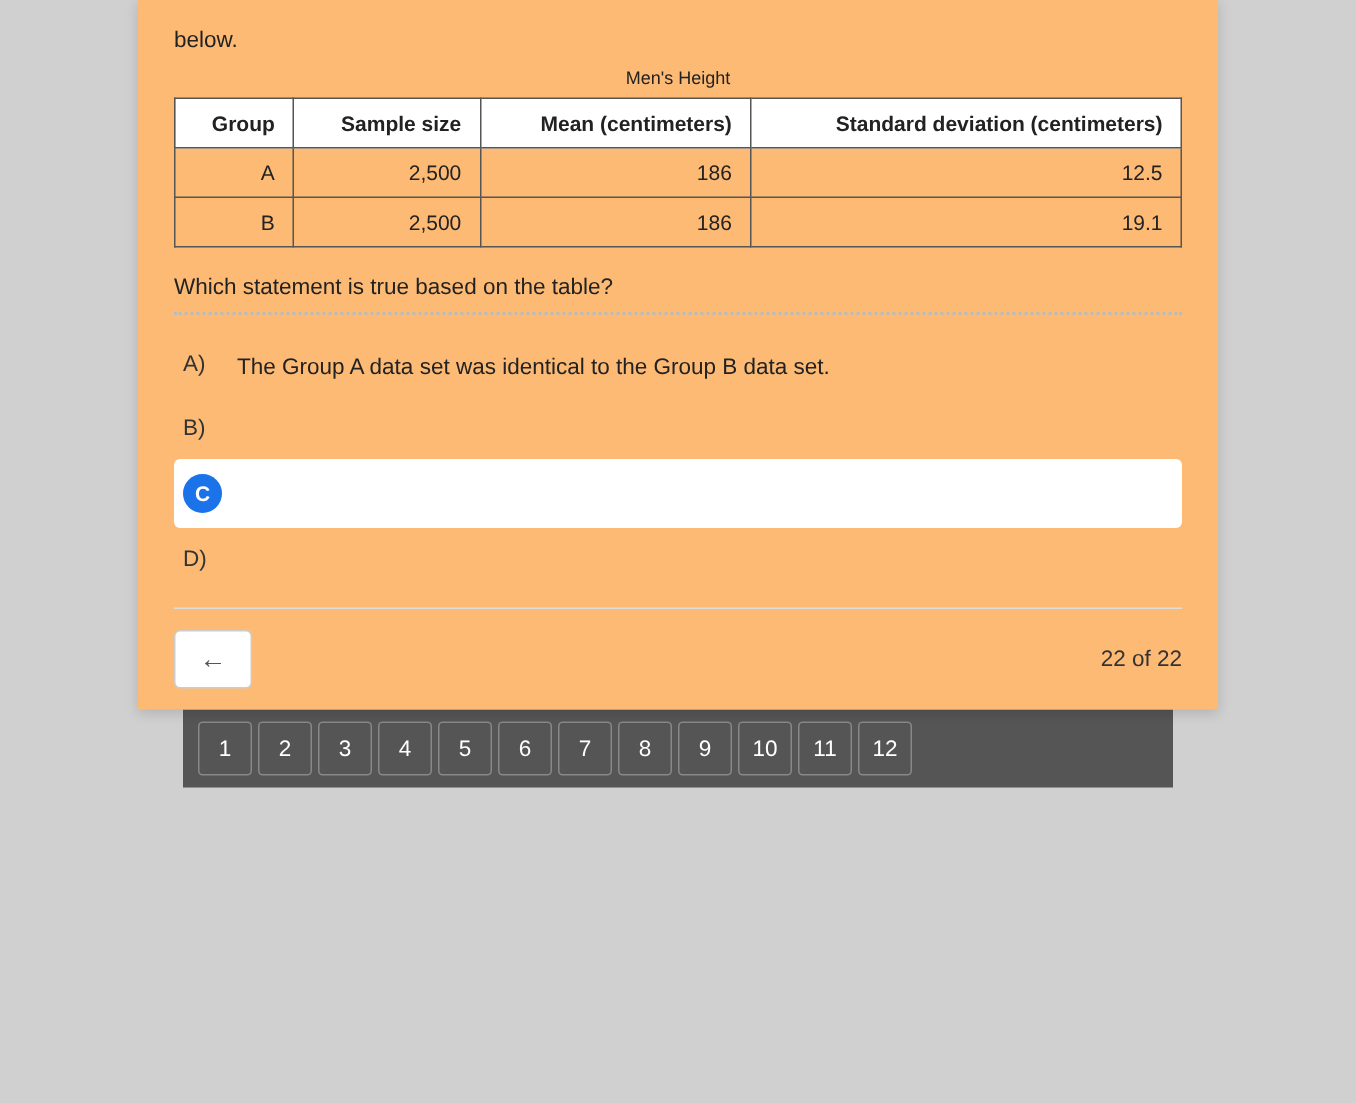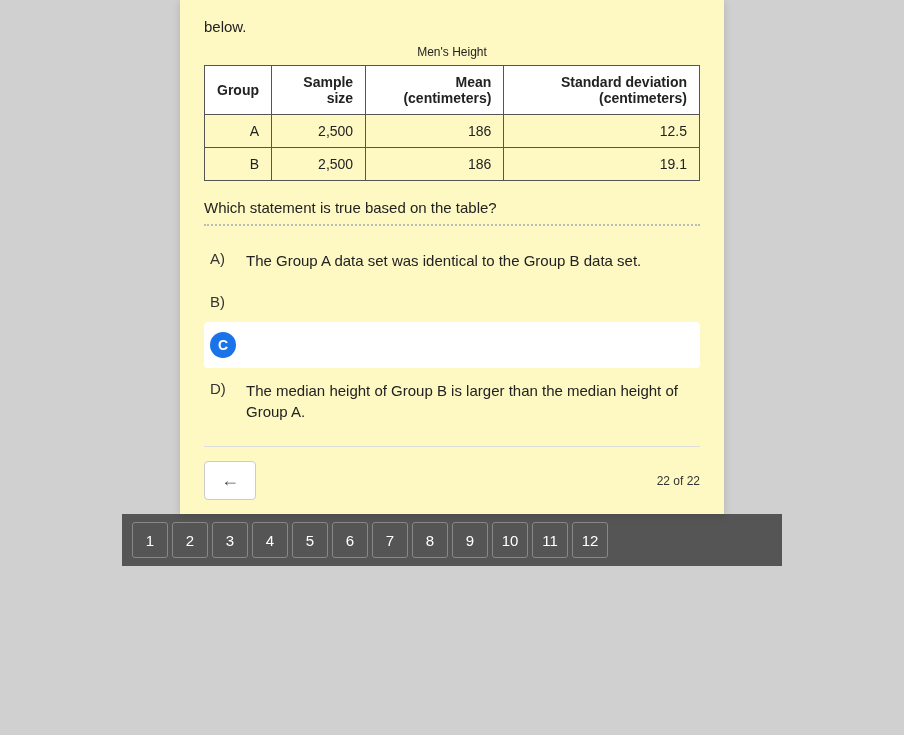--- a/index.html
+++ b/index.html
@@ -9,22 +9,22 @@
       font-size: 15px;
       display: flex;
       flex-direction: column;
       align-items: center;
       justify-content: flex-start;
       min-height: 735px;
       width: 904px;
     }
 
     .main-card {
-      background: #fef9c3;
-      width: 544px;
+      background: #fdba74;
+      width: 720px;
       margin-top: 0px;
       padding: 18px 24px 0 24px;
       border-radius: 0;
       box-shadow: 0 2px 8px rgba(0,0,0,0.15);
       position: relative;
     }
 
     .intro-text {
       color: #222;
       font-size: 15px;
@@ -138,21 +138,21 @@
       border-radius: 4px;
       padding: 8px 16px;
       cursor: pointer;
       font-size: 18px;
       color: #555;
       display: flex;
       align-items: center;
     }
 
     .page-indicator {
-      font-size: 12px;
+      font-size: 15px;
       color: #333;
     }
 
     .complete-btn {
       background: #1a73e8;
       color: #fff;
       border: none;
       border-radius: 4px;
       padding: 10px 24px;
       font-size: 16px;
@@ -235,21 +235,20 @@
       </li>
       <li class="answer-item selected">
         <div class="answer-label">
           <span class="answer-circle">C</span>
         </div>
       </li>
       <li class="answer-item">
         <div class="answer-label">
           <span class="answer-letter">D)</span>
         </div>
-        <span class="answer-text">The median height of Group B is larger than the median height of Group A.</span>
       </li>
     </ul>
 
   <div class="nav-footer">
     <button class="back-btn">
       <span>←</span>
     </button>
     <span class="page-indicator">22 of 22</span>
   </div>
 

